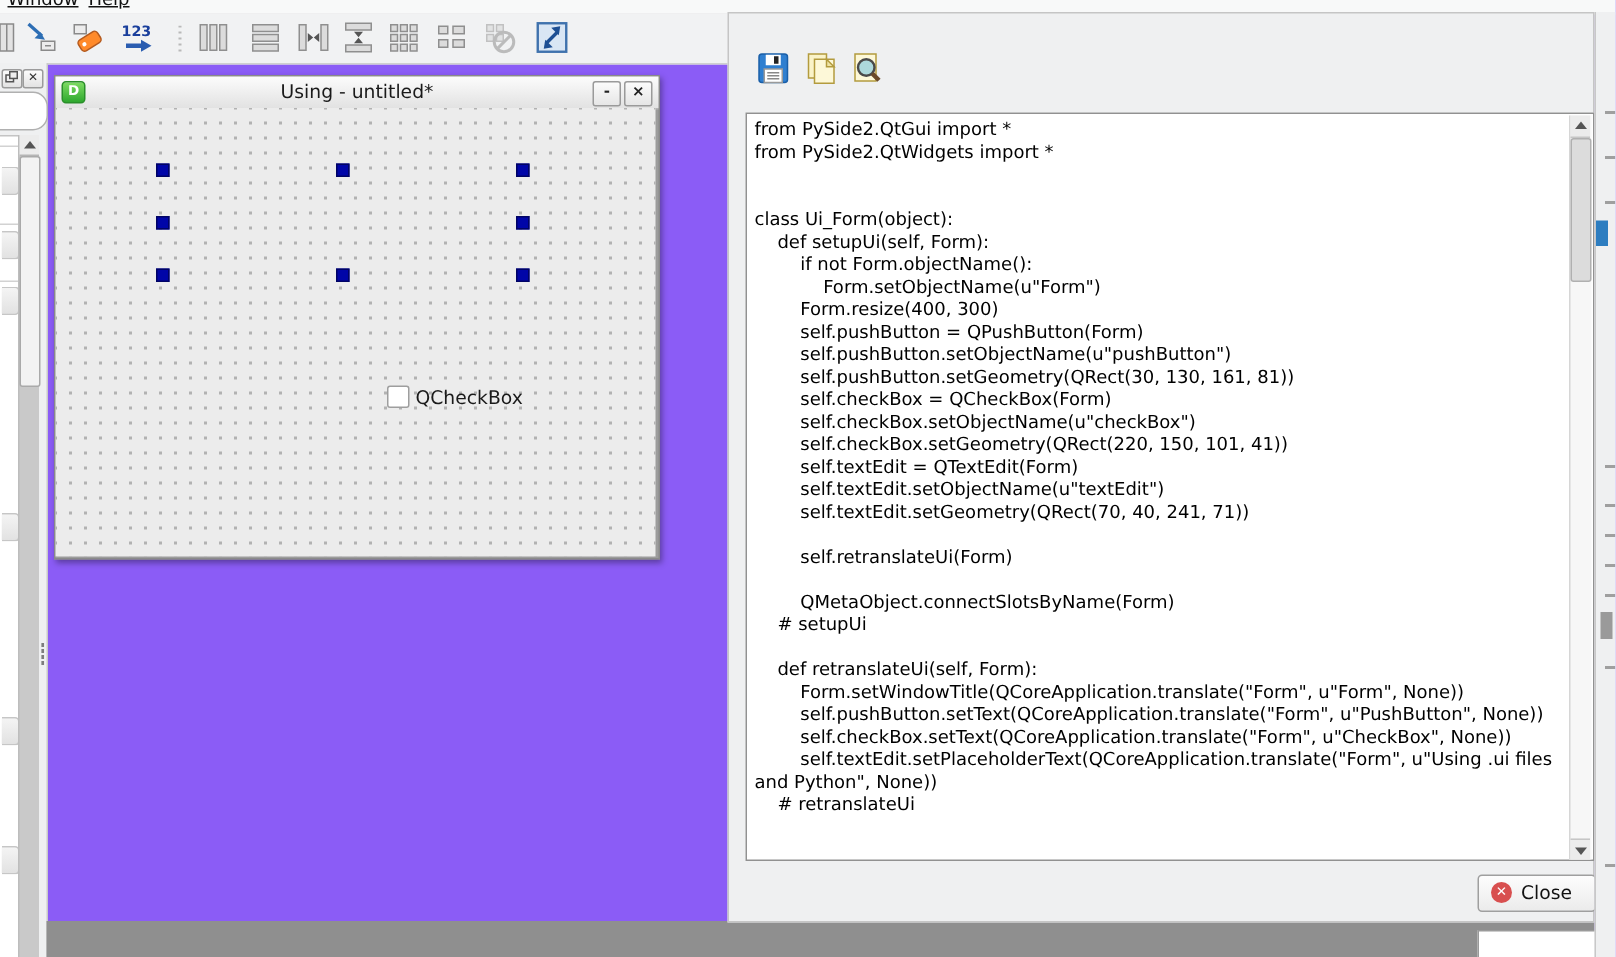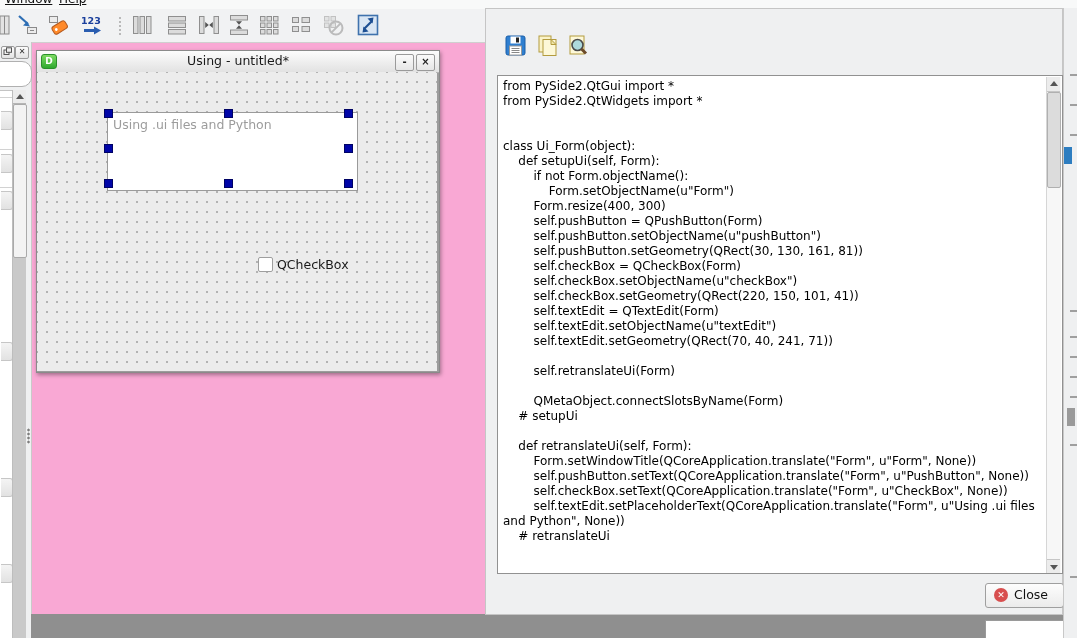--- a/index.html
+++ b/index.html
@@ -1,18 +1,18 @@
 <!DOCTYPE html>
 <html><head>
 <meta charset="utf-8">
 <style>
   html,body{margin:0;padding:0;}
   #app{
     position:relative;width:1077px;height:638px;overflow:hidden;
-    background:#f9a8d4;
+    background:#8b5cf6;
     font-family:"DejaVu Sans","Liberation Sans",sans-serif;
     font-size:12px;color:#1a1a1a;
   }
   
   .menu-strip{position:absolute;left:0;top:0;width:1077px;height:9px;background:#f8f9f9;border-bottom:1px solid #e0e0e0;overflow:hidden;}
   .menu-strip span{position:absolute;top:-8px;font-size:12px;color:#111;text-decoration:underline;}
   .menu-window{left:5px;}
   .menu-help{left:59px;}
   
   .main-toolbar{position:absolute;left:0;top:9px;width:486px;height:33px;background:#f1f2f3;border-bottom:1px solid #cfcfcf;}
@@ -234,21 +234,20 @@
   <div class="res-box res-box2"></div>
 
   <div class="form-window">
     <div class="fw-titlebar">
       <div class="fw-icon">D</div>
       <div class="fw-title">Using - untitled*</div>
       <div class="fw-btn fw-min">-</div>
       <div class="fw-btn fw-close">×</div>
     </div>
     <div class="fw-canvas">
-      <div class="fw-textedit">Using .ui files and Python</div>
 
       <div class="handle" style="left:67px;top:37px;"></div>
       <div class="handle" style="left:187px;top:37px;"></div>
       <div class="handle" style="left:307px;top:37px;"></div>
       <div class="handle" style="left:67px;top:72px;"></div>
       <div class="handle" style="left:307px;top:72px;"></div>
       <div class="handle" style="left:67px;top:107px;"></div>
       <div class="handle" style="left:187px;top:107px;"></div>
       <div class="handle" style="left:307px;top:107px;"></div>
       <div class="fw-checkbox">

